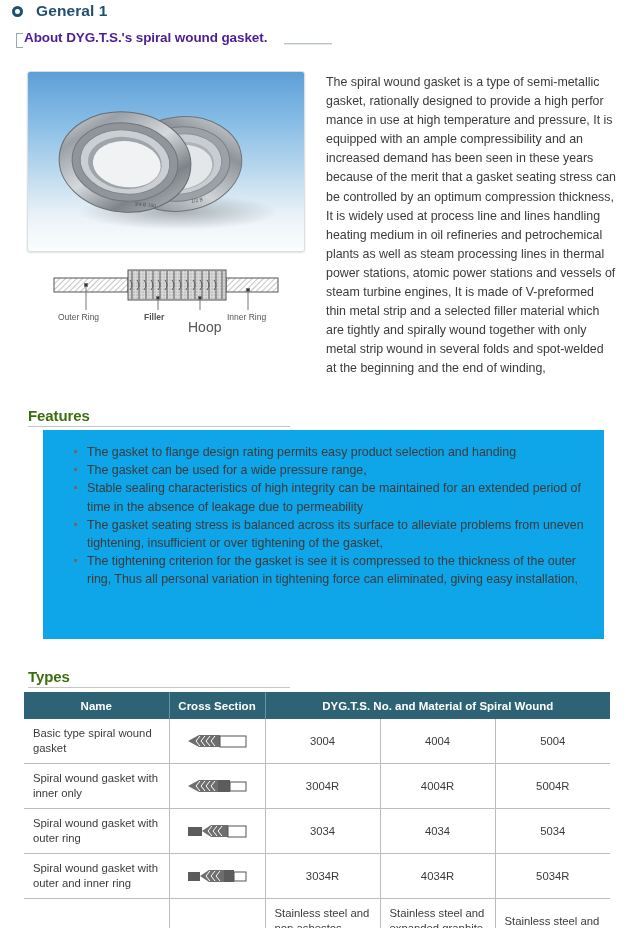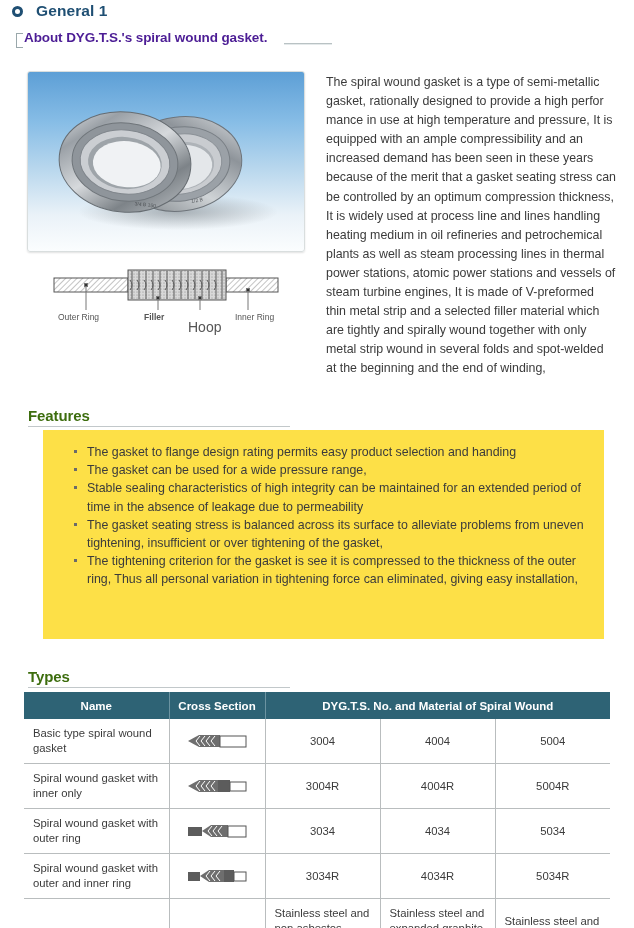--- a/index.html
+++ b/index.html
@@ -66,21 +66,21 @@
     position:absolute;font-size:15px;font-weight:700;color:#3d6d0e;
     letter-spacing:-.1px;
   }
   .greenrule{
     position:absolute;height:0;border-top:1px solid #c2c8ca;
   }
 
   
   .features-box{
     position:absolute;left:43px;top:430px;width:561px;height:209px;
-    background:#fde047;
+    background:#0ea5e9;
   }
   .features-list{
     margin:0;padding:13px 10px 0 44px;list-style:none;
   }
   .features-list li{
     position:relative;
     font-size:12.4px;line-height:18.2px;color:#3b3b3b;
     margin:0 0 0 0;padding:0 0 0 0;
   }
   .features-list li::before{
@@ -233,21 +233,21 @@
       <line x1="160" y1="40" x2="160" y2="52"></line>
         <rect x="158.5" y="38.5" width="3" height="3"></rect>
       <line x1="208" y1="32" x2="208" y2="52"></line>
         <rect x="206.5" y="30.5" width="3" height="3"></rect>
     </g>
   </svg>
   <div style="position:absolute;left:0;top:54px;width:252px;height:14px;">
     <span style="position:absolute;left:18px;top:0;font-size:8.5px;color:#555;white-space:nowrap;">Outer Ring</span>
     <span style="position:absolute;left:104px;top:0;font-size:8.5px;color:#555;white-space:nowrap;font-weight:bold;">Filler</span>
     <span style="position:absolute;left:148px;top:7px;font-size:14px;color:#555;white-space:nowrap;">Hoop</span>
-    <span style="position:absolute;left:187px;top:0;font-size:8.5px;color:#555;white-space:nowrap;margin-left:8px;">Inner Ring</span>
+    <span style="position:absolute;left:187px;top:0;font-size:8.5px;color:#555;white-space:nowrap;">Inner Ring</span>
   </div>
 </div>
 
 <div style="position:absolute;left:326px;top:73px;width:290px;font-size:12.4px;line-height:19.1px;color:#3b3b3b;text-align:left;">The spiral wound gasket is a type of semi-metallic gasket, rationally designed to provide a high perfor mance in use at high temperature and pressure, It is equipped with an ample compressibility and an increased demand has been seen in these years because of the merit that a gasket seating stress can be controlled by an optimum compression thickness, It is widely used at process line and lines handling heating medium in oil refineries and petrochemical plants as well as steam processing lines in thermal power stations, atomic power stations and vessels of steam turbine engines, It is made of V-preformed thin metal strip and a selected filler material which are tightly and spirally wound together with only metal strip wound in several folds and spot-welded at the beginning and the end of winding,</div>
 
 <div class="greenhead" style="left:28px;top:407px;">Features</div>
 <div class="greenrule" style="left:28px;top:426px;width:262px;"></div>
 
 <div class="features-box">
   <ul class="features-list">

